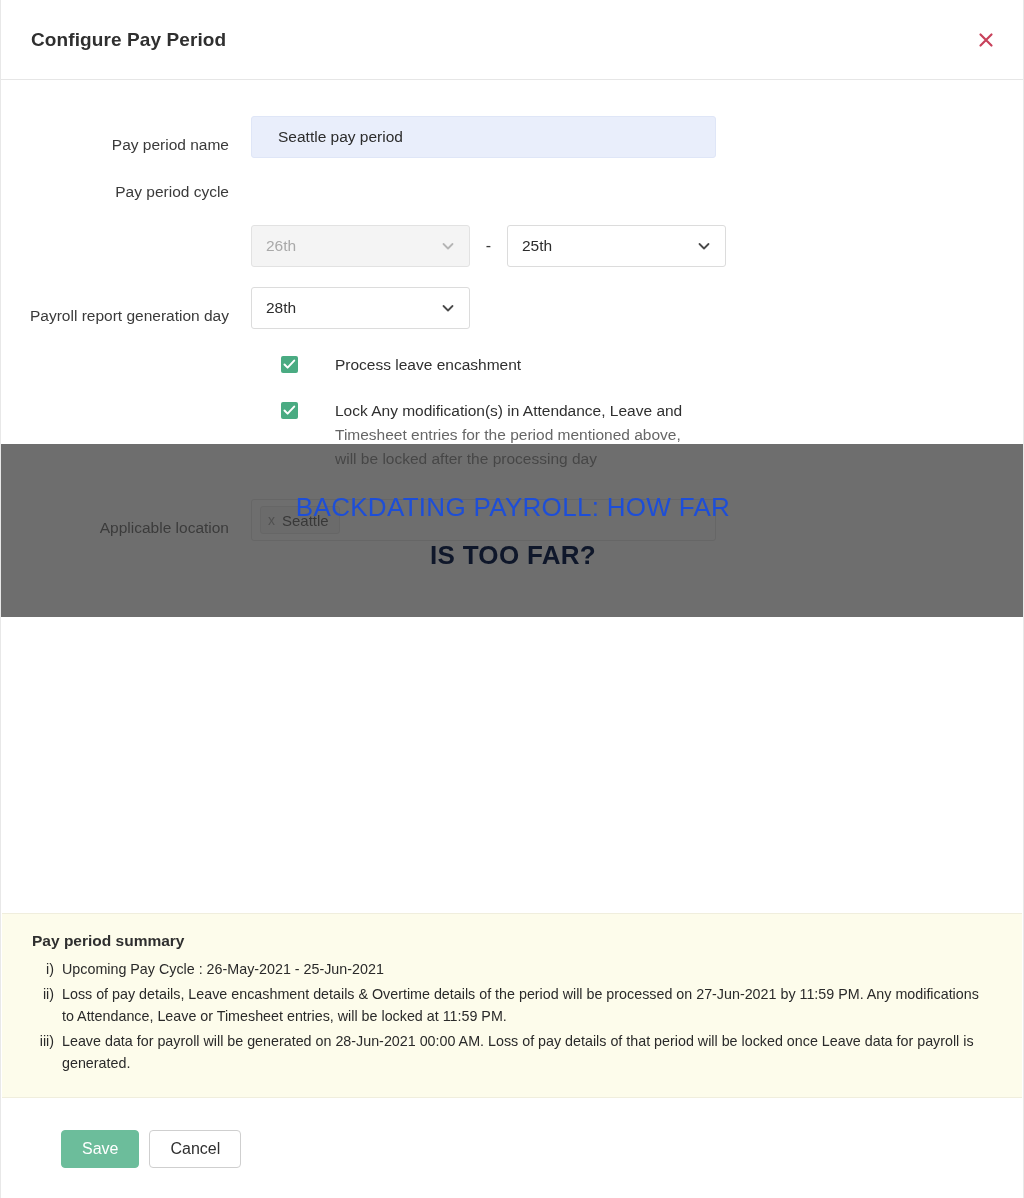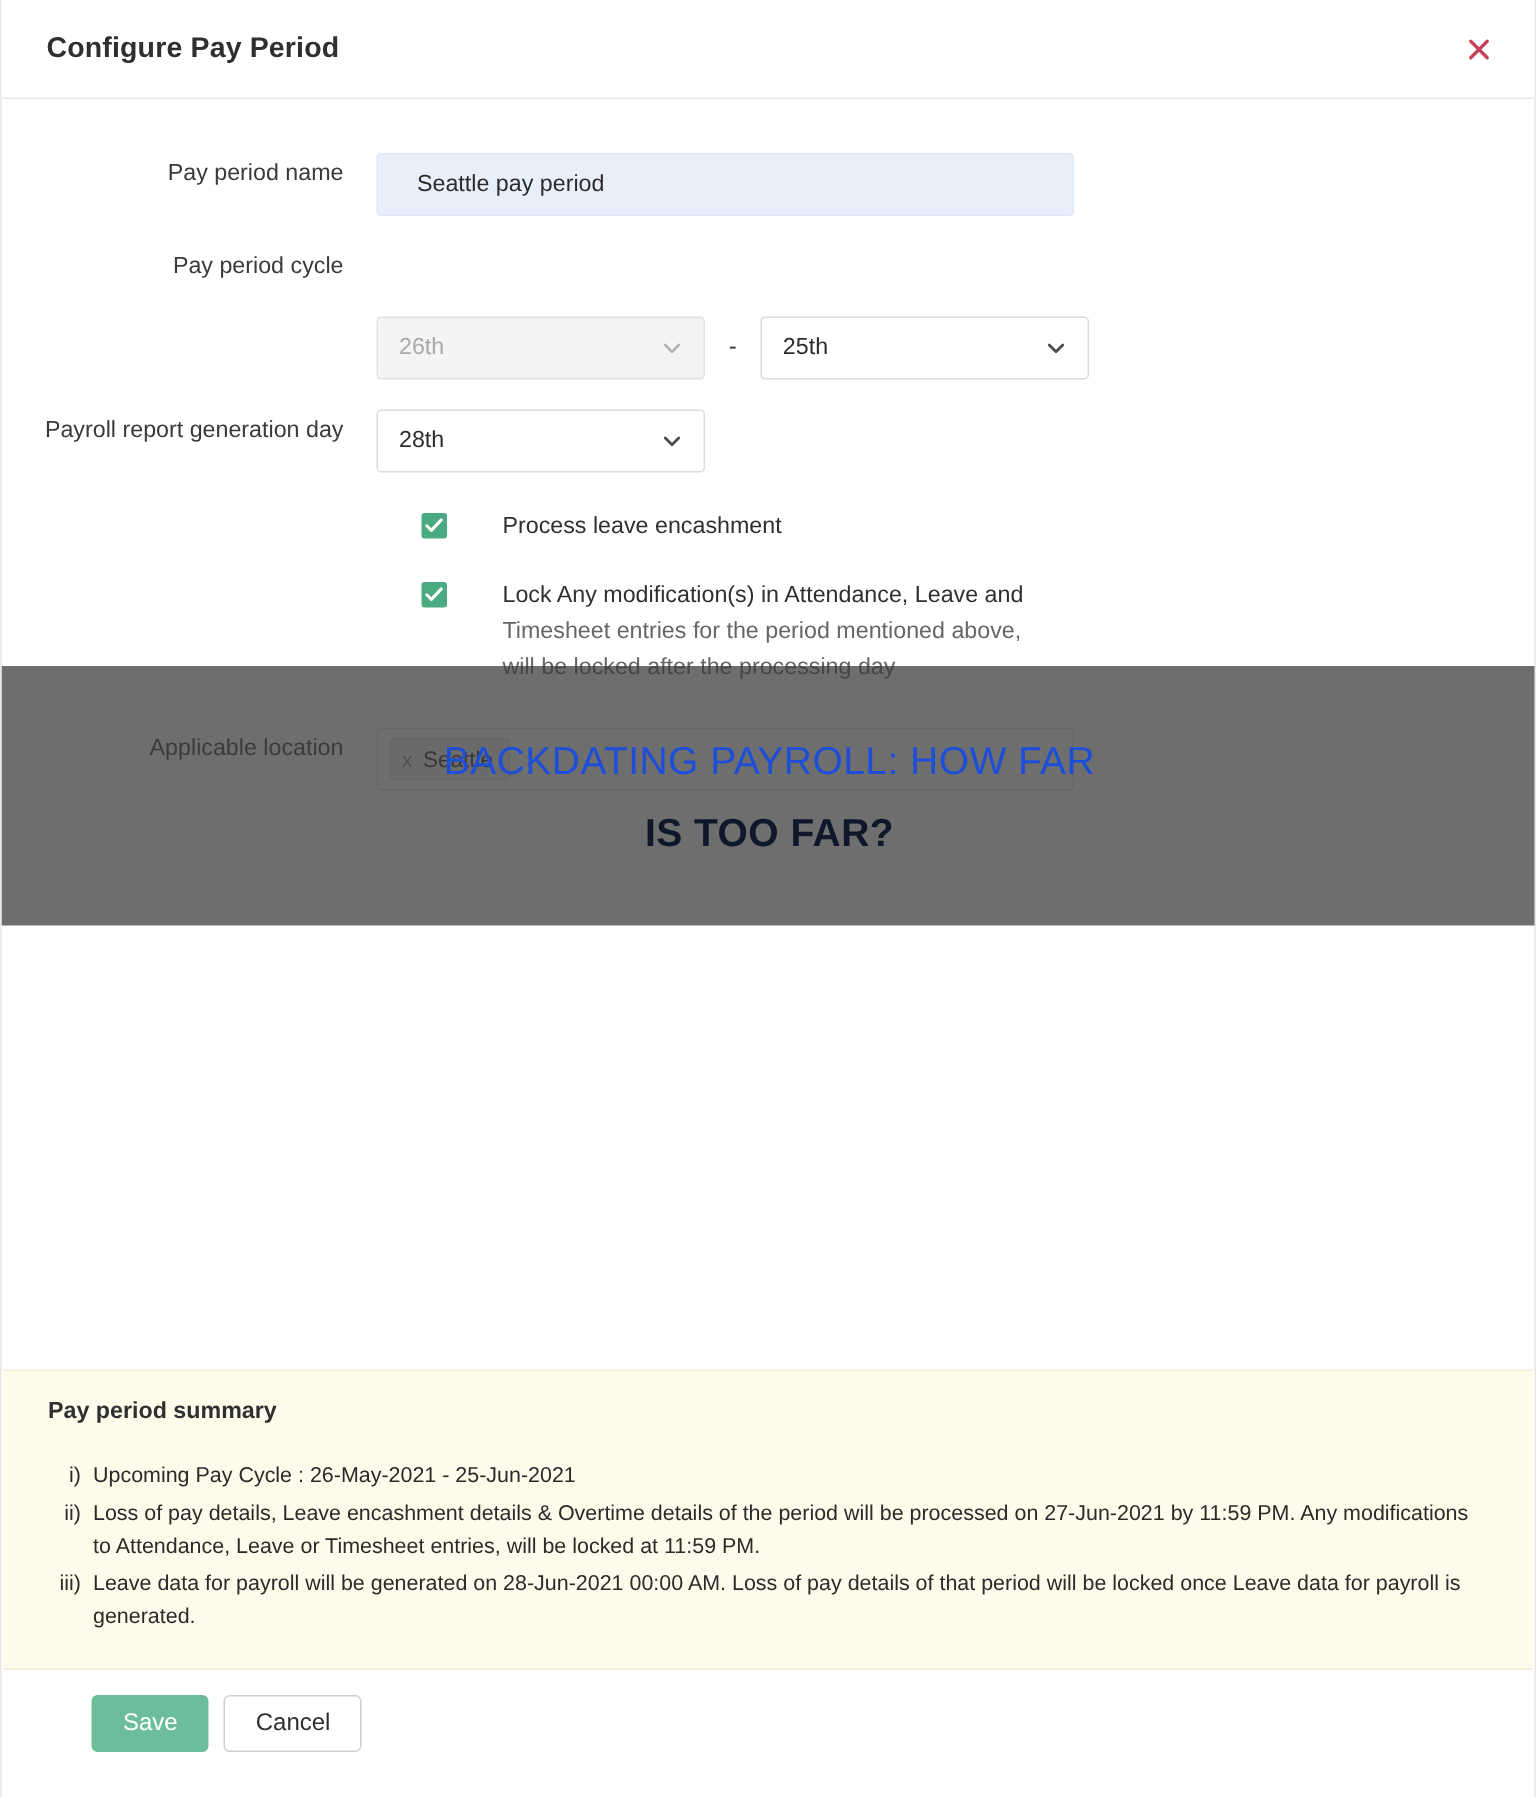--- a/index.html
+++ b/index.html
@@ -18,21 +18,21 @@
     height: 1198px;
     background: #ffffff;
     overflow: hidden;
     border-left: 1px solid #e8e8e8;
     border-right: 1px solid #e8e8e8;
   }
 
   
   .dialog-header {
     position: relative;
-    height: 66px;
+    height: 80px;
     border-bottom: 1px solid #e6e6e6;
     display: flex;
     align-items: center;
     padding: 0 20px 0 30px;
     background: #ffffff;
   }
   .dialog-title {
     font-size: 19px;
     font-weight: bold;
     color: #2f2f2f;
@@ -48,21 +48,21 @@
   .close-btn svg { display: block; }
 
   
   .form-body {
     position: relative;
     padding-top: 36px;
   }
 
   .frow {
     display: flex;
-    align-items: flex-start;
+    align-items: flex-end;
     margin-bottom: 20px;
   }
   .flabel {
     width: 250px;
     text-align: right;
     padding-right: 22px;
     font-size: 15.5px;
     color: #3a3a3a;
     line-height: 27px;
   }
@@ -239,21 +239,21 @@
     top: 913px;
     background: #fdfceb;
     border-top: 1px solid #f0eedd;
     border-bottom: 1px solid #f0eedd;
     padding: 18px 30px 20px 30px;
   }
   .summary-title {
     font-size: 15.5px;
     font-weight: bold;
     color: #2f2f2f;
-    margin-bottom: 23px;
+    margin-bottom: 8px;
   }
   .sum-item {
     display: flex;
     font-size: 14.3px;
     color: #2a2a2a;
     line-height: 22px;
     margin-bottom: 3px;
   }
   .sum-num {
     flex: 0 0 30px;

